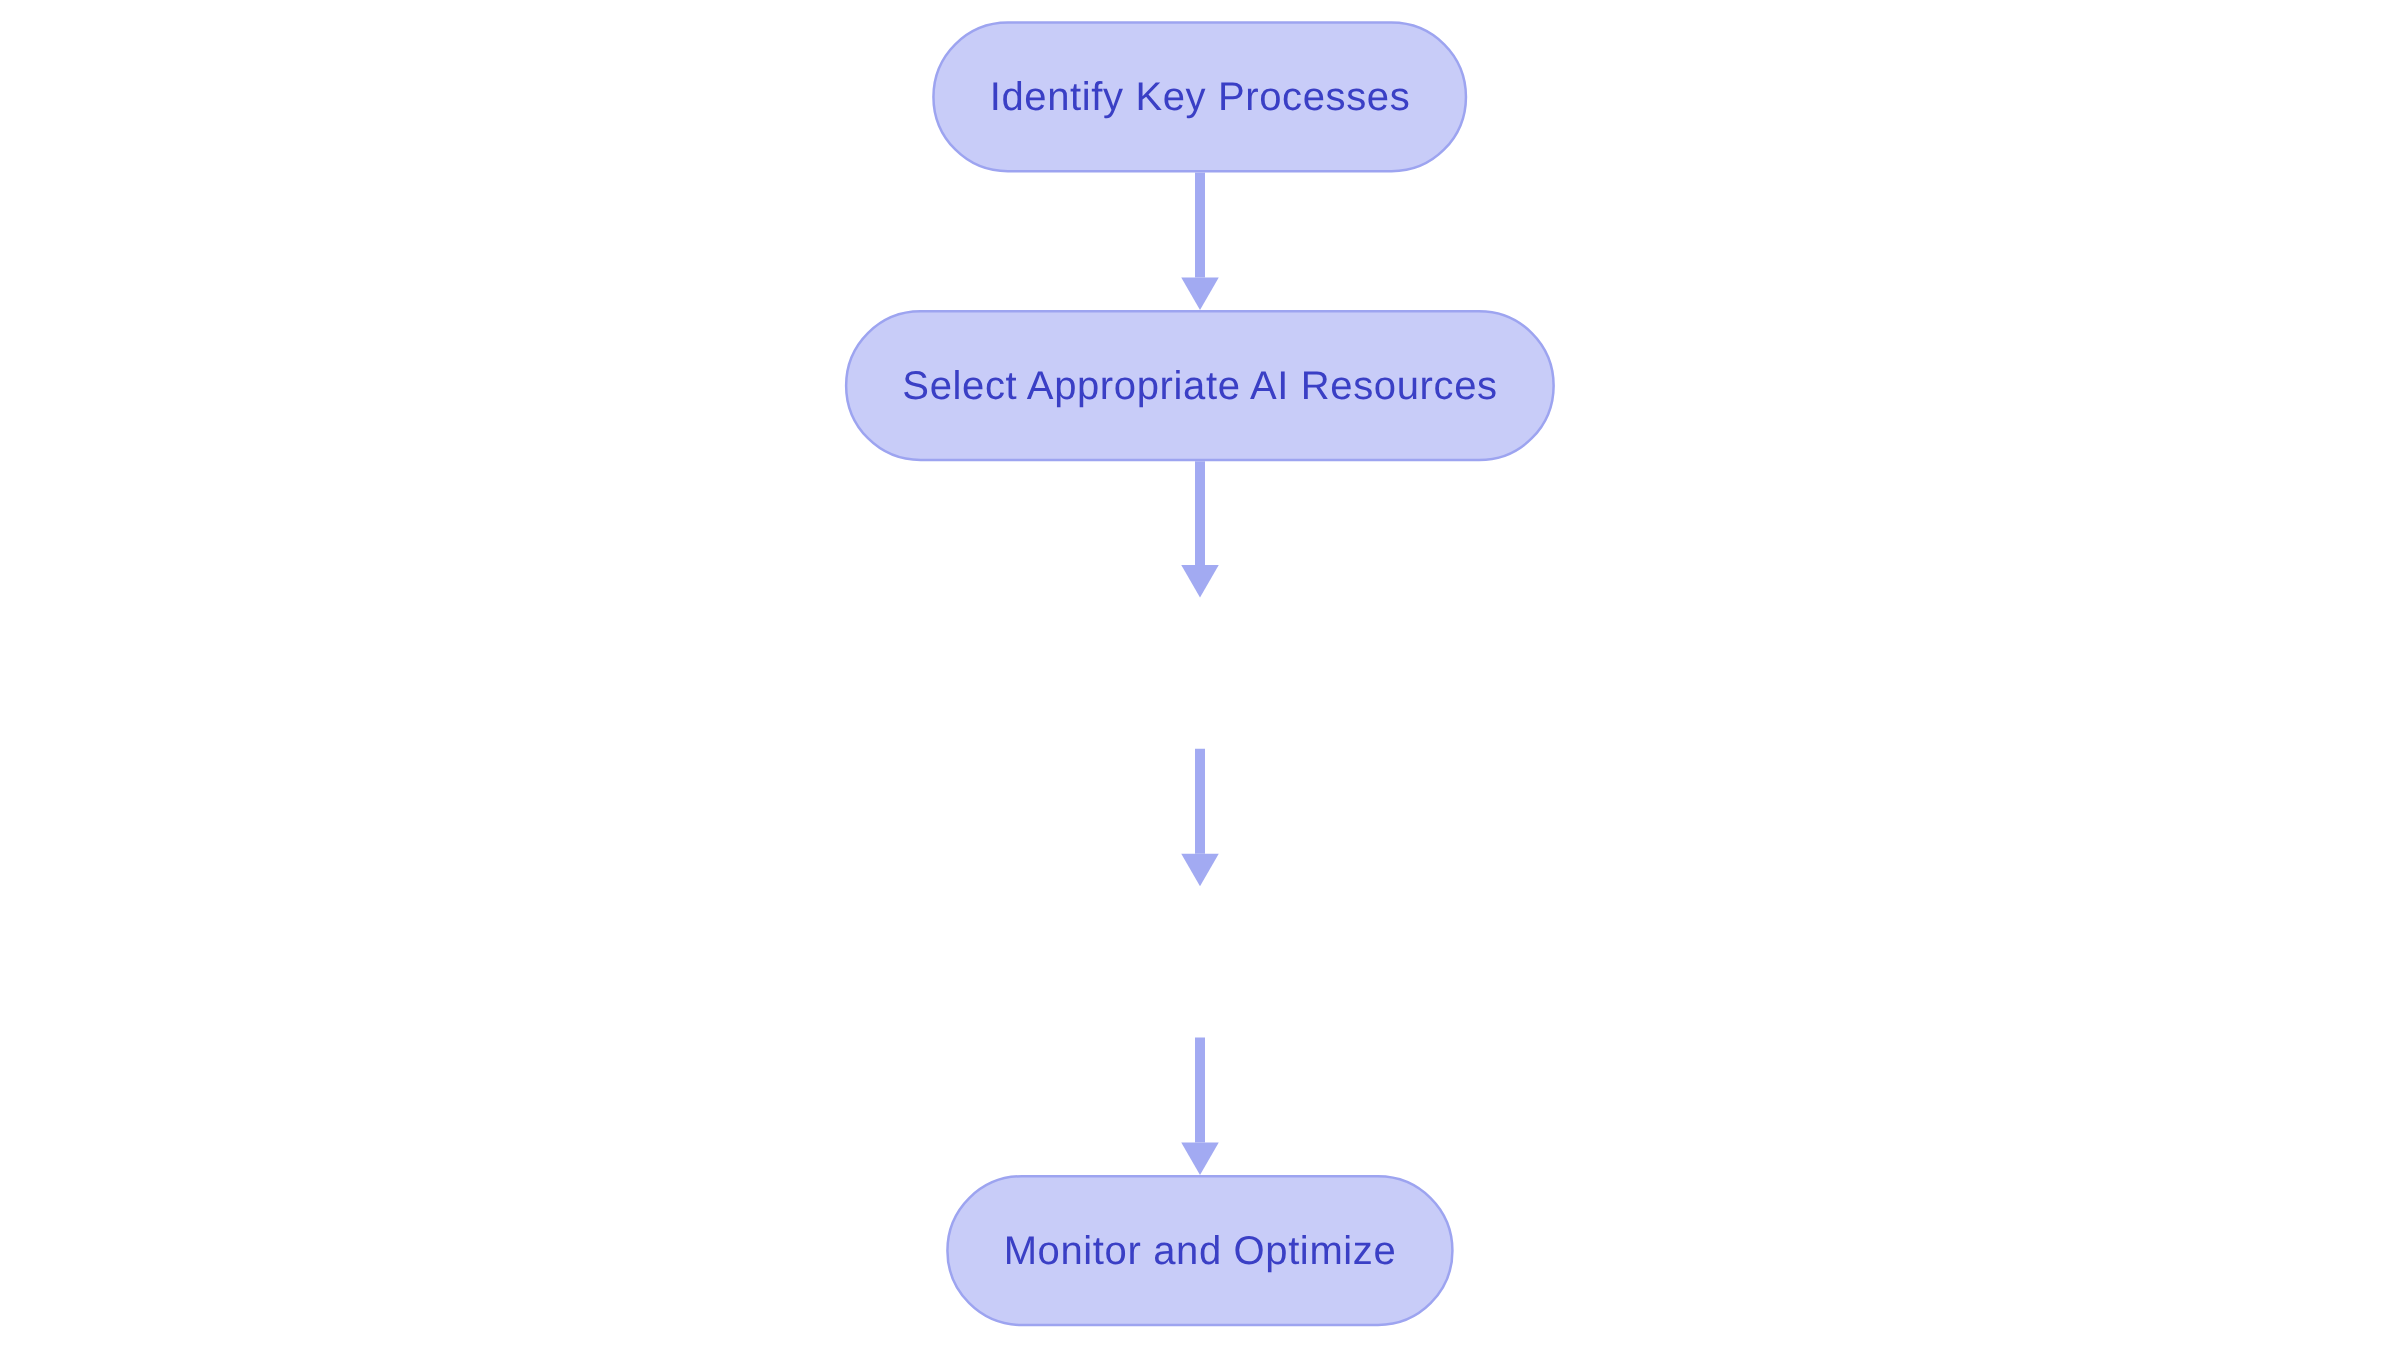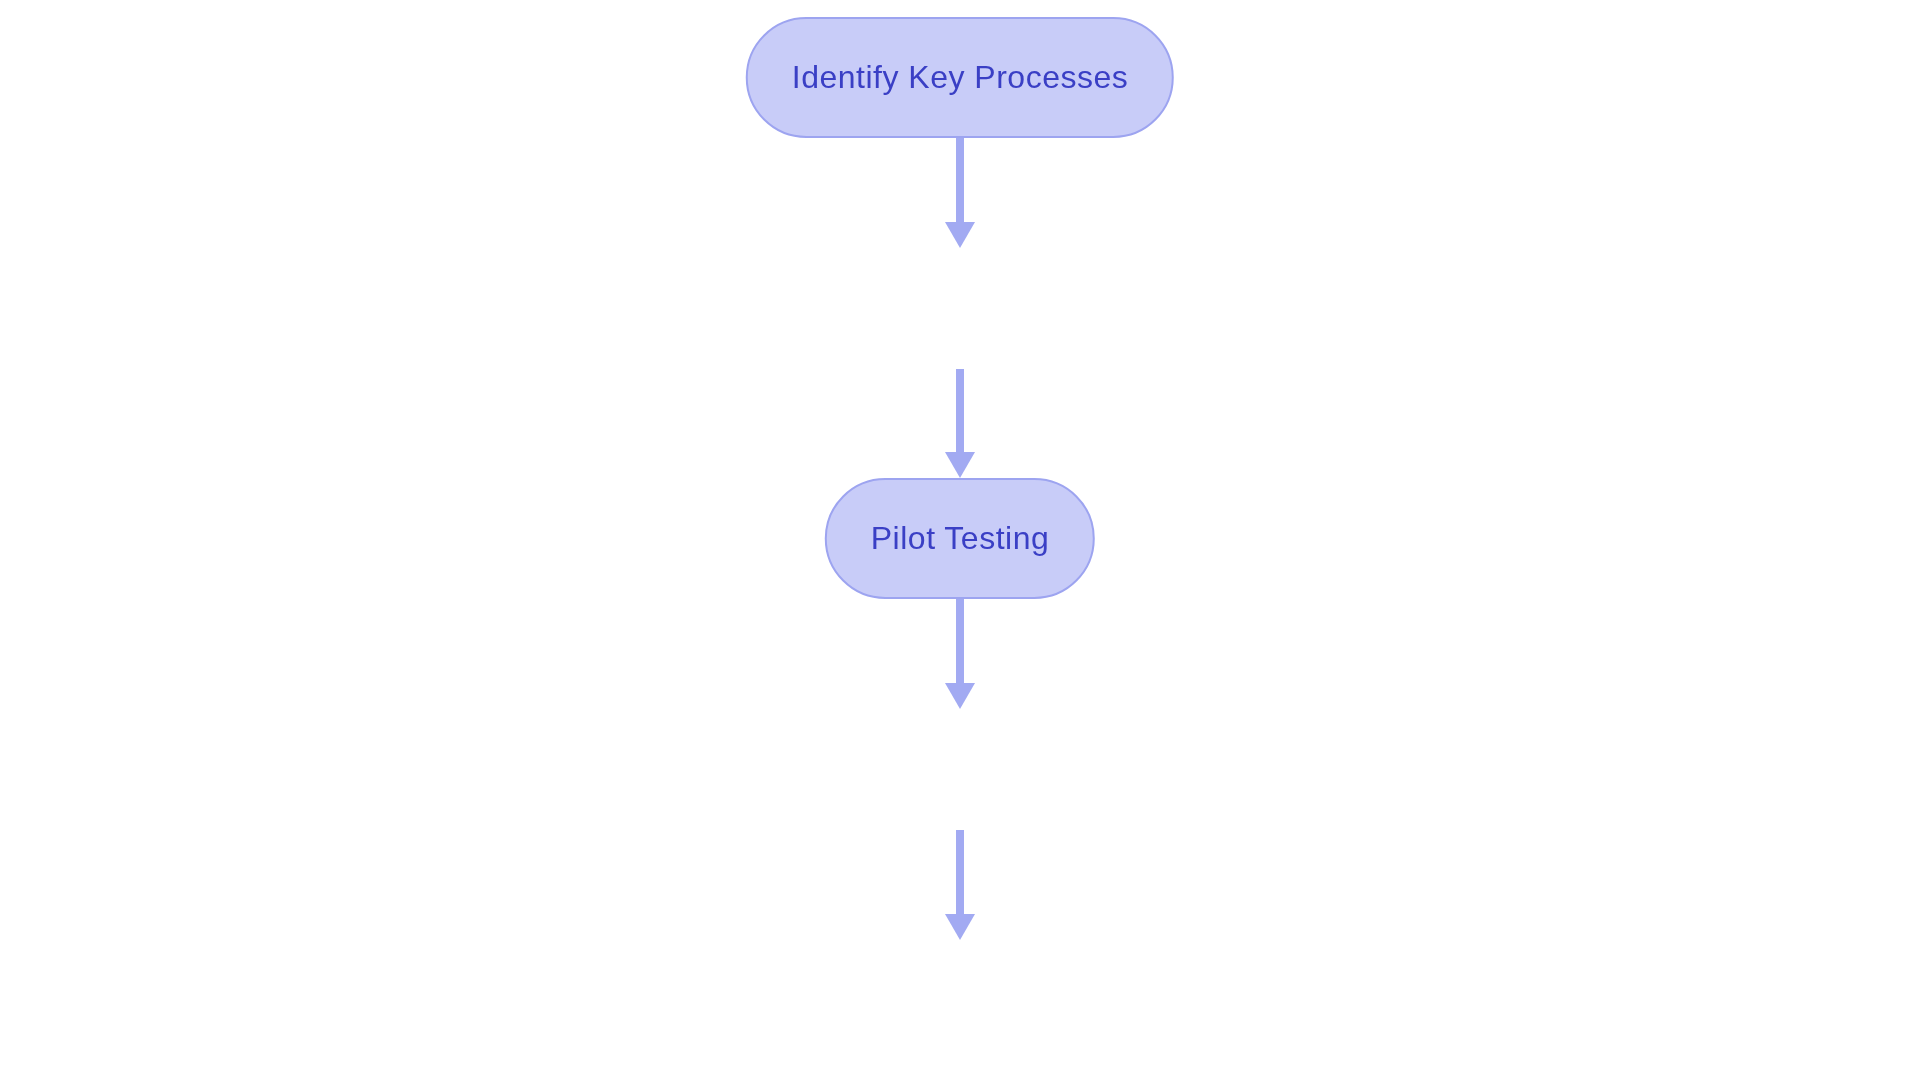--- a/index.html
+++ b/index.html
@@ -81,35 +81,38 @@
 
   <div class="node n1">
     <span>Identify Key Processes</span>
   </div>
 
   <div class="arrow a1">
     <div class="line"></div>
     <div class="head"></div>
   </div>
 
+  <div class="node n2">
+    <span>Select Appropriate AI Resources</span>
+  </div>
 
   <div class="arrow a2">
     <div class="line"></div>
     <div class="head"></div>
   </div>
 
-  <div class="node n3">
-    <span>Pilot Testing</span>
-  </div>
 
   <div class="arrow a3">
     <div class="line"></div>
     <div class="head"></div>
   </div>
 
 
   <div class="arrow a4">
     <div class="line"></div>
     <div class="head"></div>
   </div>
 
+  <div class="node n5">
+    <span>Monitor and Optimize</span>
+  </div>
 
 </div>
 
 </body></html>

